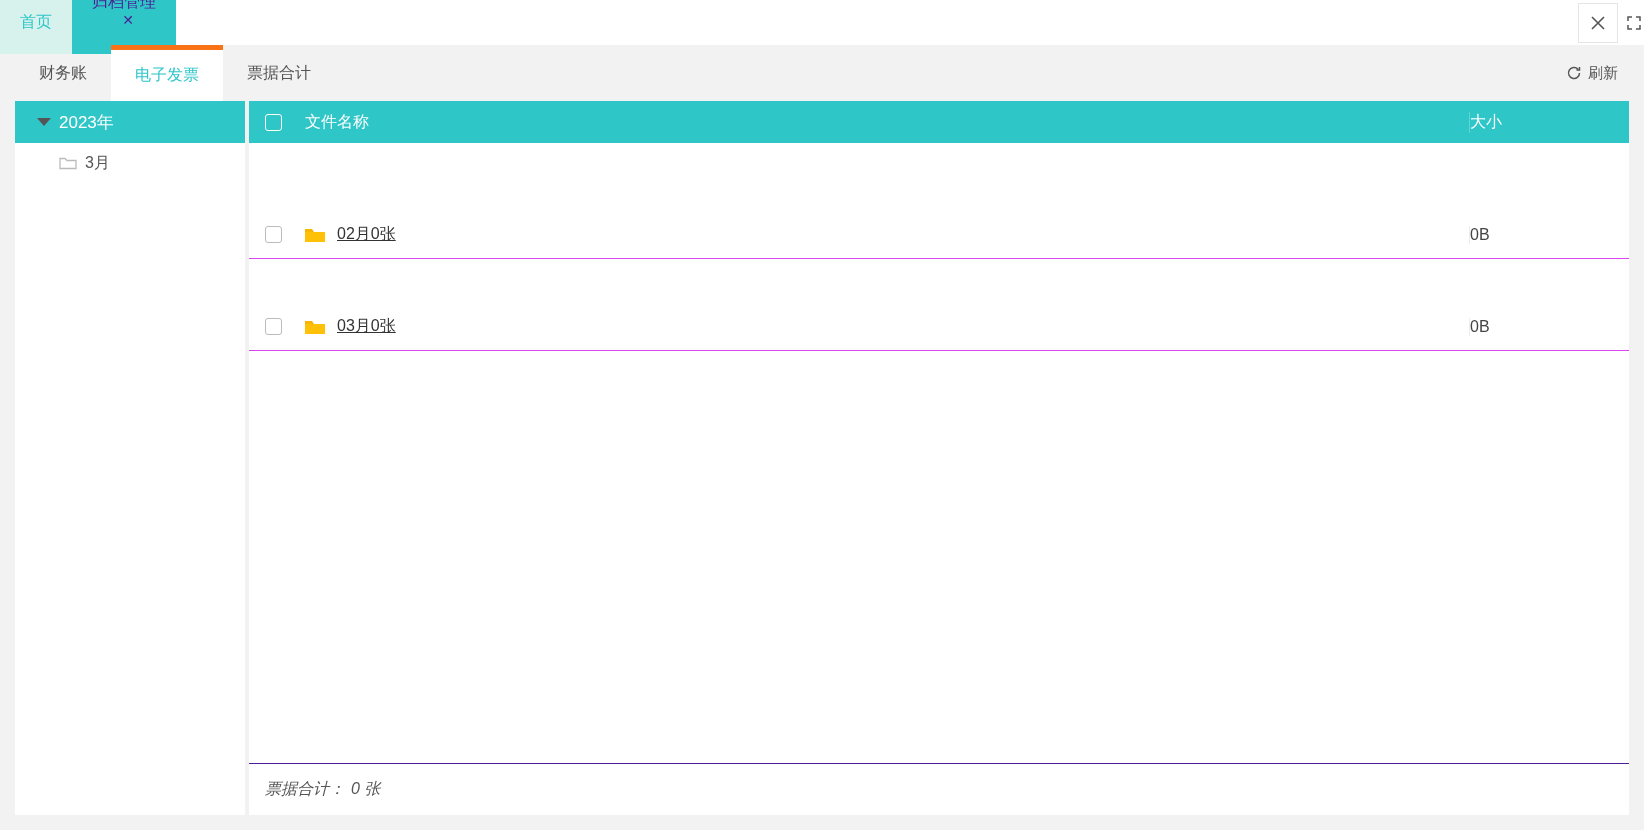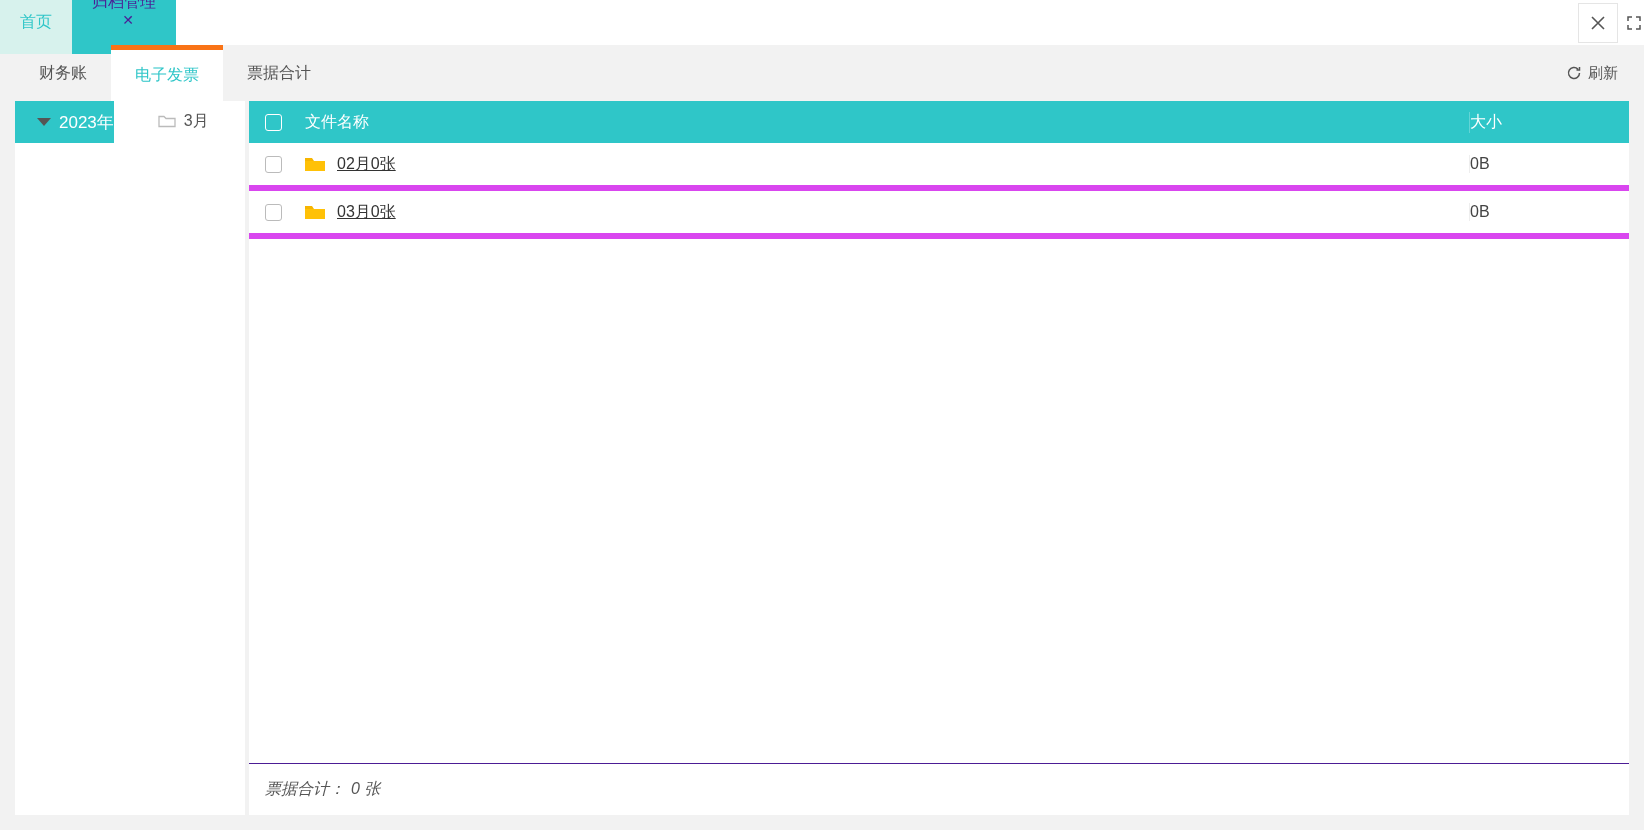--- a/index.html
+++ b/index.html
@@ -120,21 +120,21 @@
       display: flex;
       flex: 1;
       padding: 0 15px 15px 15px;
       gap: 0;
       min-height: 0;
     }
     .sidebar {
       width: 230px;
       background: #fff;
       display: flex;
-      flex-direction: row;
+      flex-direction: column;
     }
     .year-header {
       background: #2fc6c8;
       color: #fff;
       height: 42px;
       display: flex;
       align-items: center;
       padding-left: 44px;
       font-size: 17px;
       cursor: pointer;
@@ -169,20 +169,21 @@
     }
 
     
     .table-col {
       flex: 1;
       background: #fff;
       display: flex;
       flex-direction: column;
       min-height: 0;
       margin-left: 4px;
+      gap: 24px;
     }
     .table-header {
       background: #2fc6c8;
       color: #fff;
       height: 42px;
       display: flex;
       align-items: center;
       font-size: 16px;
     }
     .th-check {
@@ -212,23 +213,24 @@
       border-color: #bbb;
     }
     .table-body {
       flex: 1;
       overflow-y: auto;
     }
     .row {
       height: 48px;
       display: flex;
       align-items: center;
-      border-bottom: 6px solid #d946ef;
+      border-bottom: 1px solid #d946ef;
       font-size: 16px;
       color: #333;
+      margin-top: 44px;
     }
     .td-check {
       width: 48px;
       display: flex;
       justify-content: center;
     }
     .td-name {
       flex: 1;
       display: flex;
       align-items: center;

